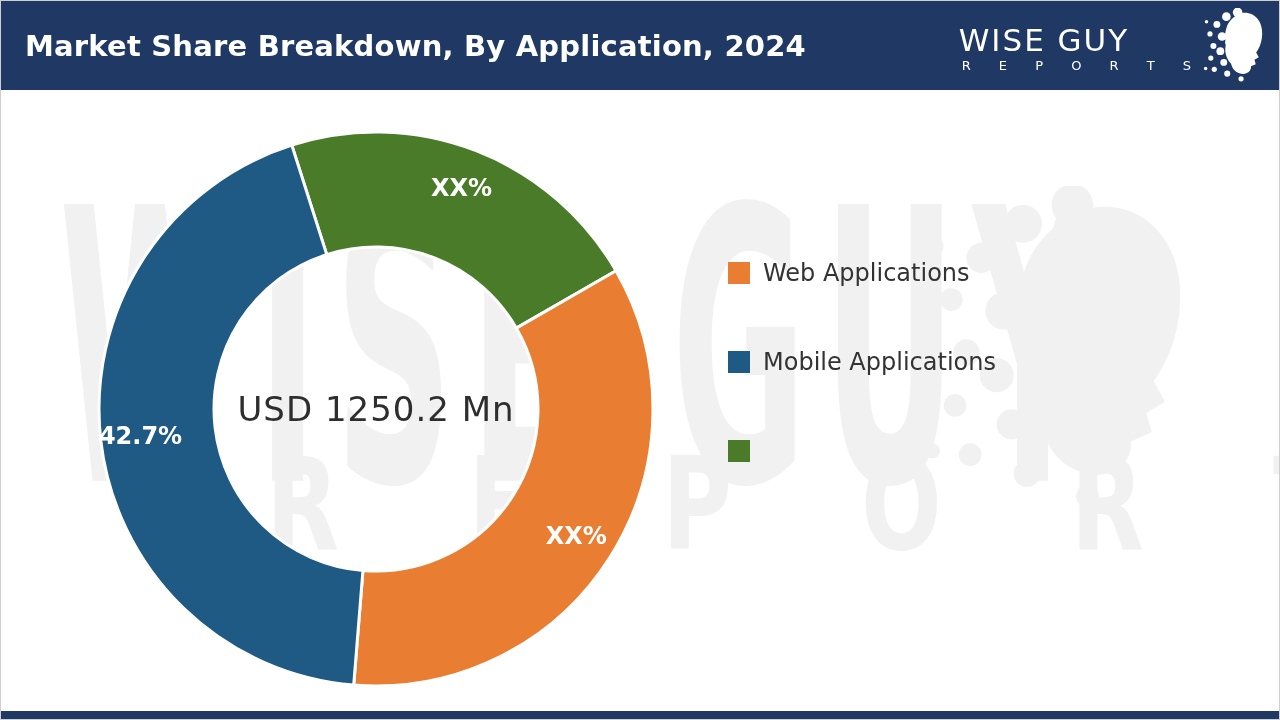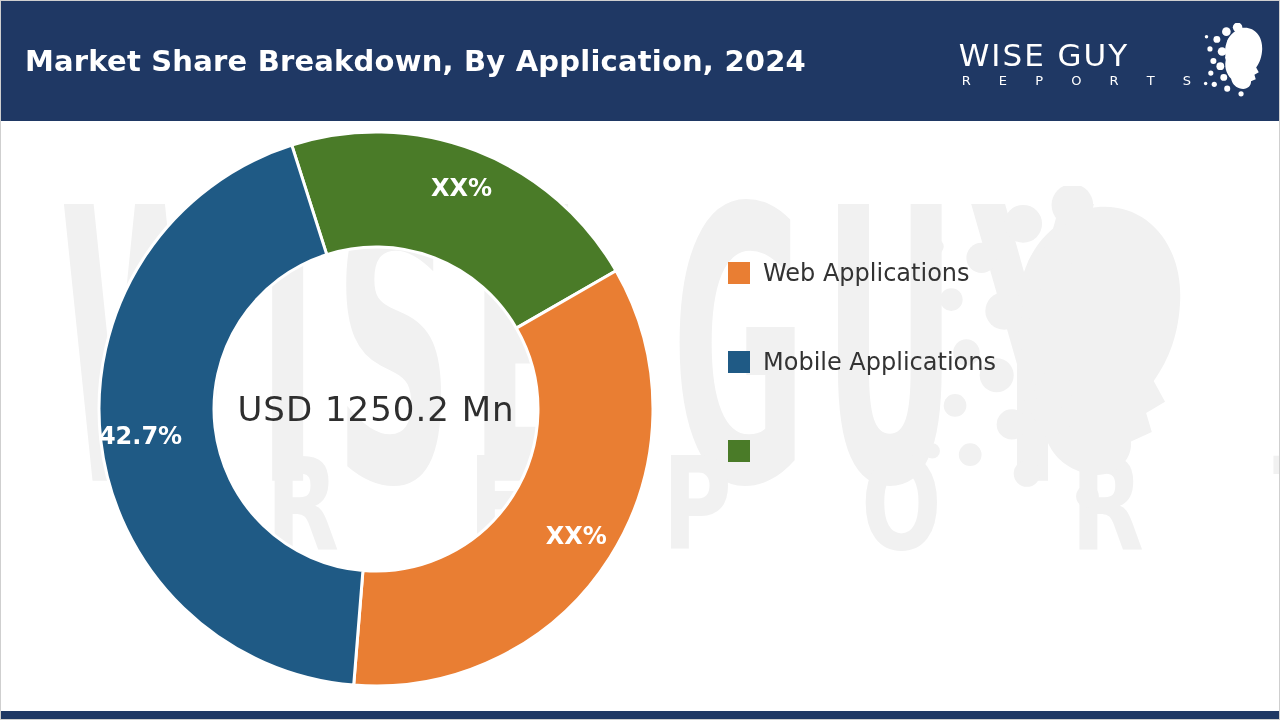--- a/index.html
+++ b/index.html
@@ -1,20 +1,20 @@
 <!DOCTYPE html>
 <html><head>
 <meta charset="utf-8">
 <style>
   * { margin:0; padding:0; box-sizing:border-box; }
   html,body { width:1280px; height:720px; background:#fff; font-family:"DejaVu Sans", "Liberation Sans", sans-serif; }
   .page { position:relative; width:1280px; height:720px; background:#fff; overflow:hidden; border:1px solid #cfcfcf; }
 
   
-  .topbar { position:absolute; left:0; top:0; width:1280px; height:120px; background:#1F3864; z-index:3;
+  .topbar { position:absolute; left:0; top:0; width:1280px; height:89px; background:#1F3864; z-index:3;
             display:flex; align-items:center; justify-content:space-between; padding:0 14px 0 24px; }
   .title  { color:#fff; font-weight:bold; font-size:29px; letter-spacing:0.2px; }
   .brand  { display:flex; align-items:center; gap:2px; }
   .brand-text { display:flex; flex-direction:column; align-items:flex-start; margin-top:4px; }
   .brand-name { color:#fff; font-size:31px; letter-spacing:2px; font-weight:normal; line-height:34px; }
   .brand-reports { color:#fff; font-size:13px; letter-spacing:12px; margin-top:1px; margin-left:3px; }
   .brand-face { width:64px; height:76px; margin-left:-2px; }
 
   
   .watermark-text { position:absolute; left:58px; top:160px; font-size:165px; font-weight:bold;

